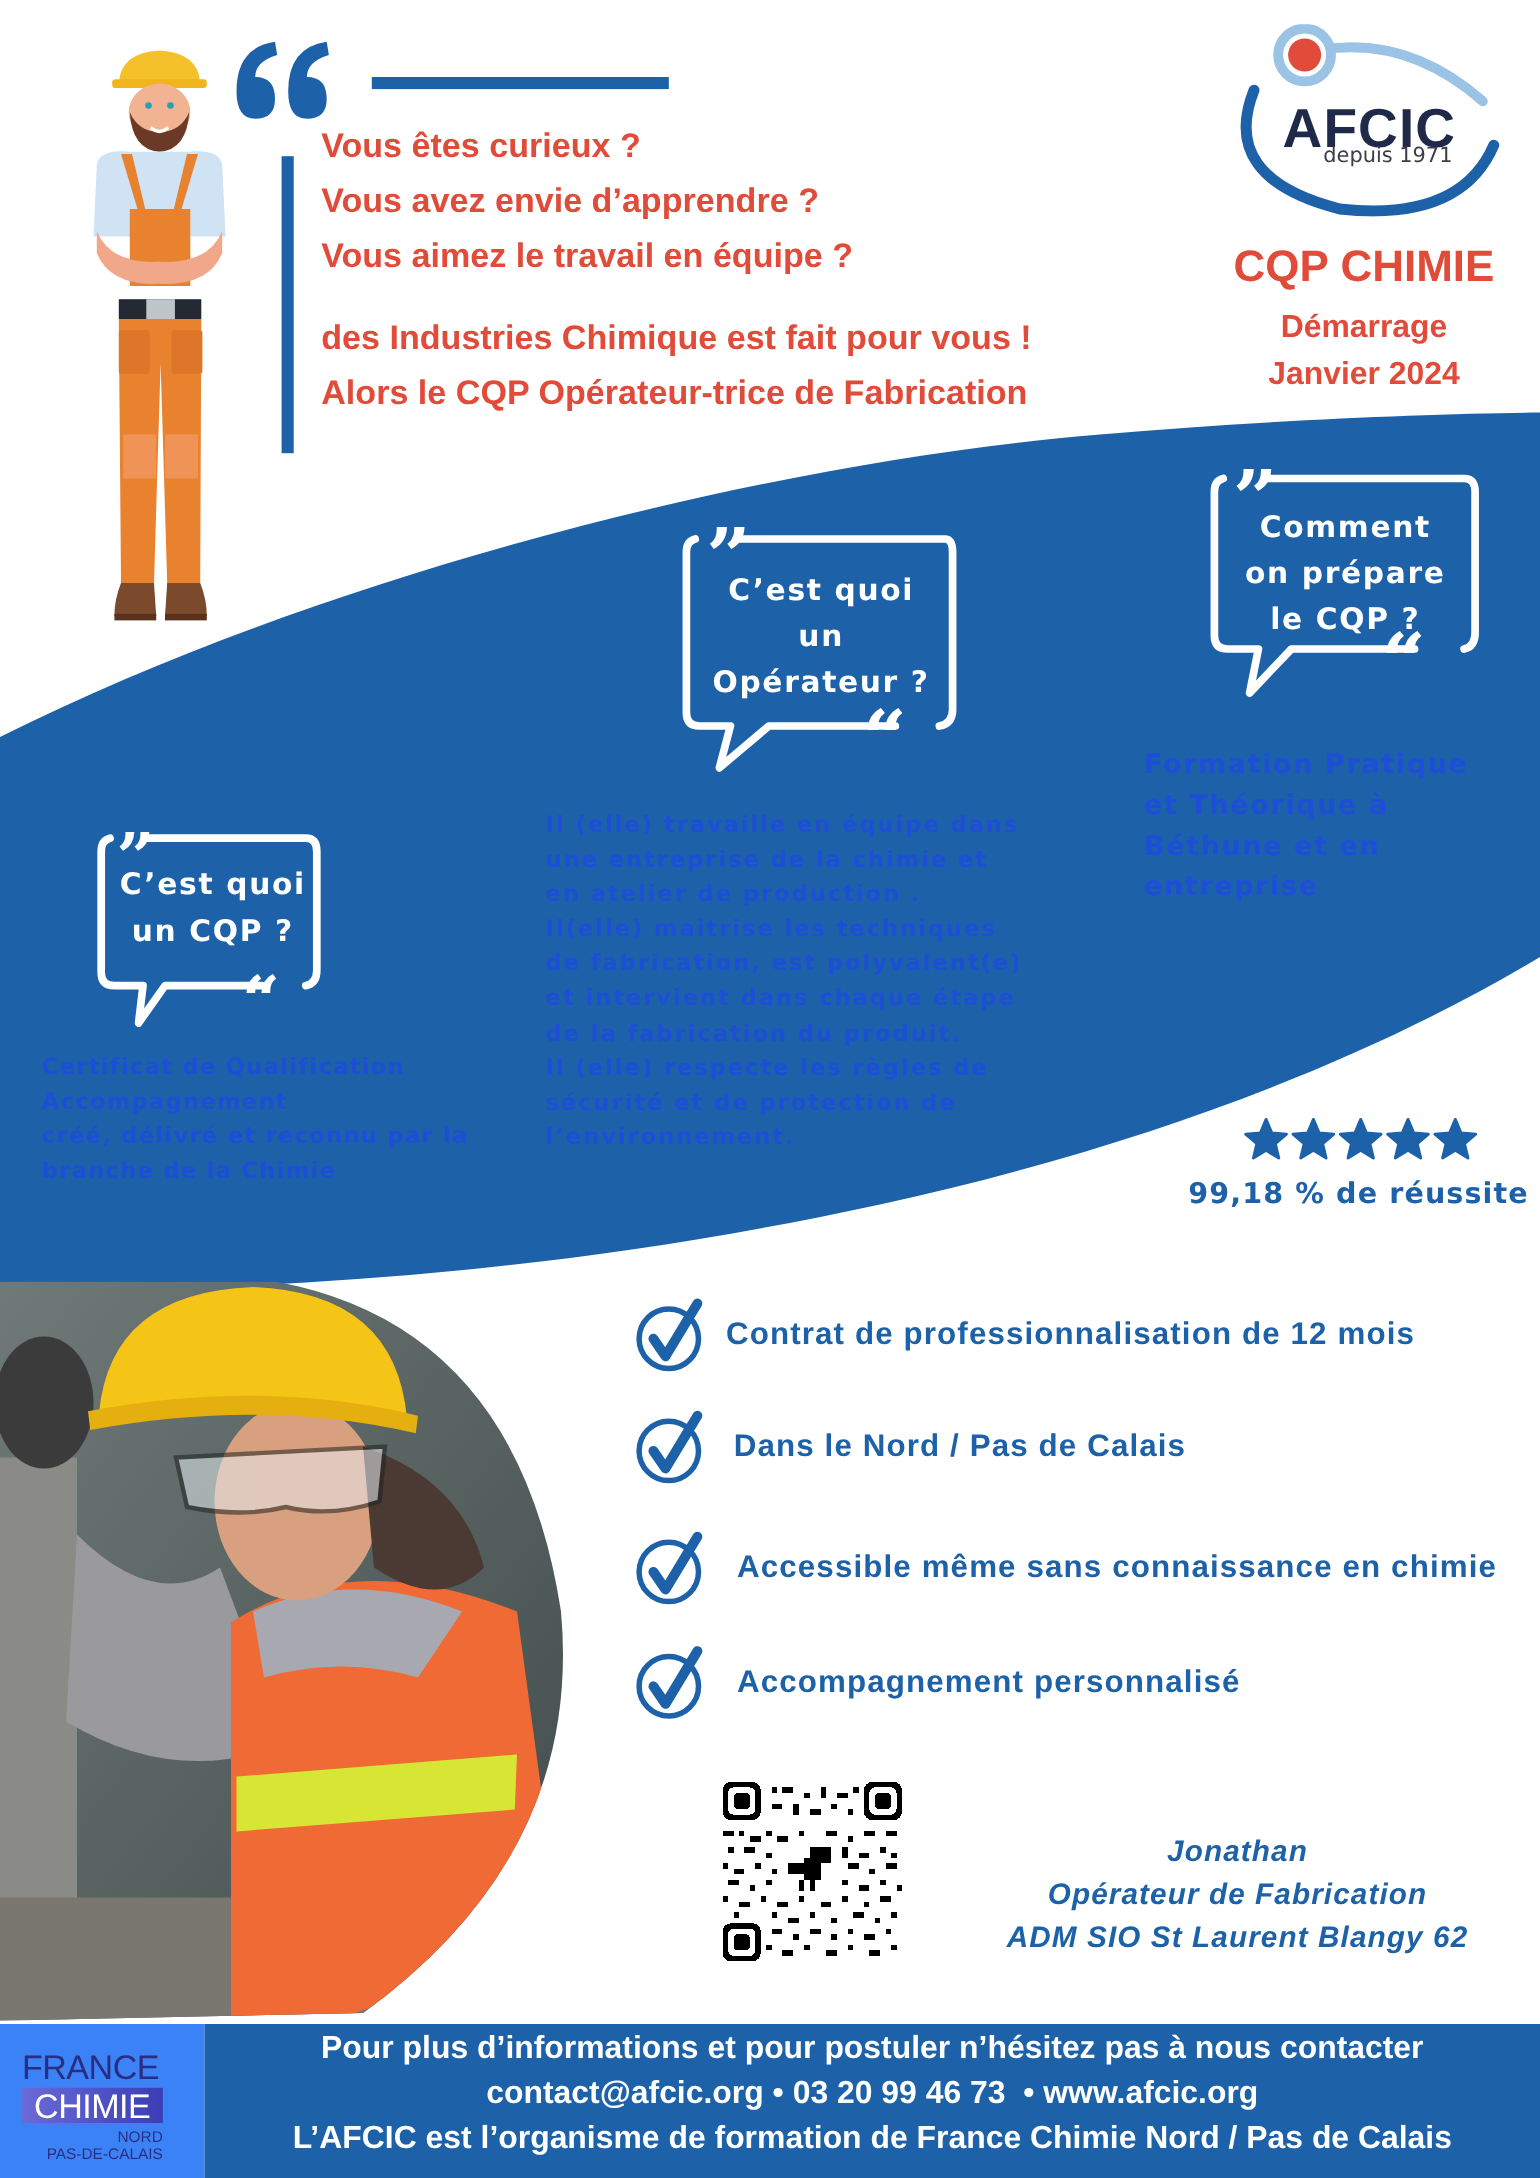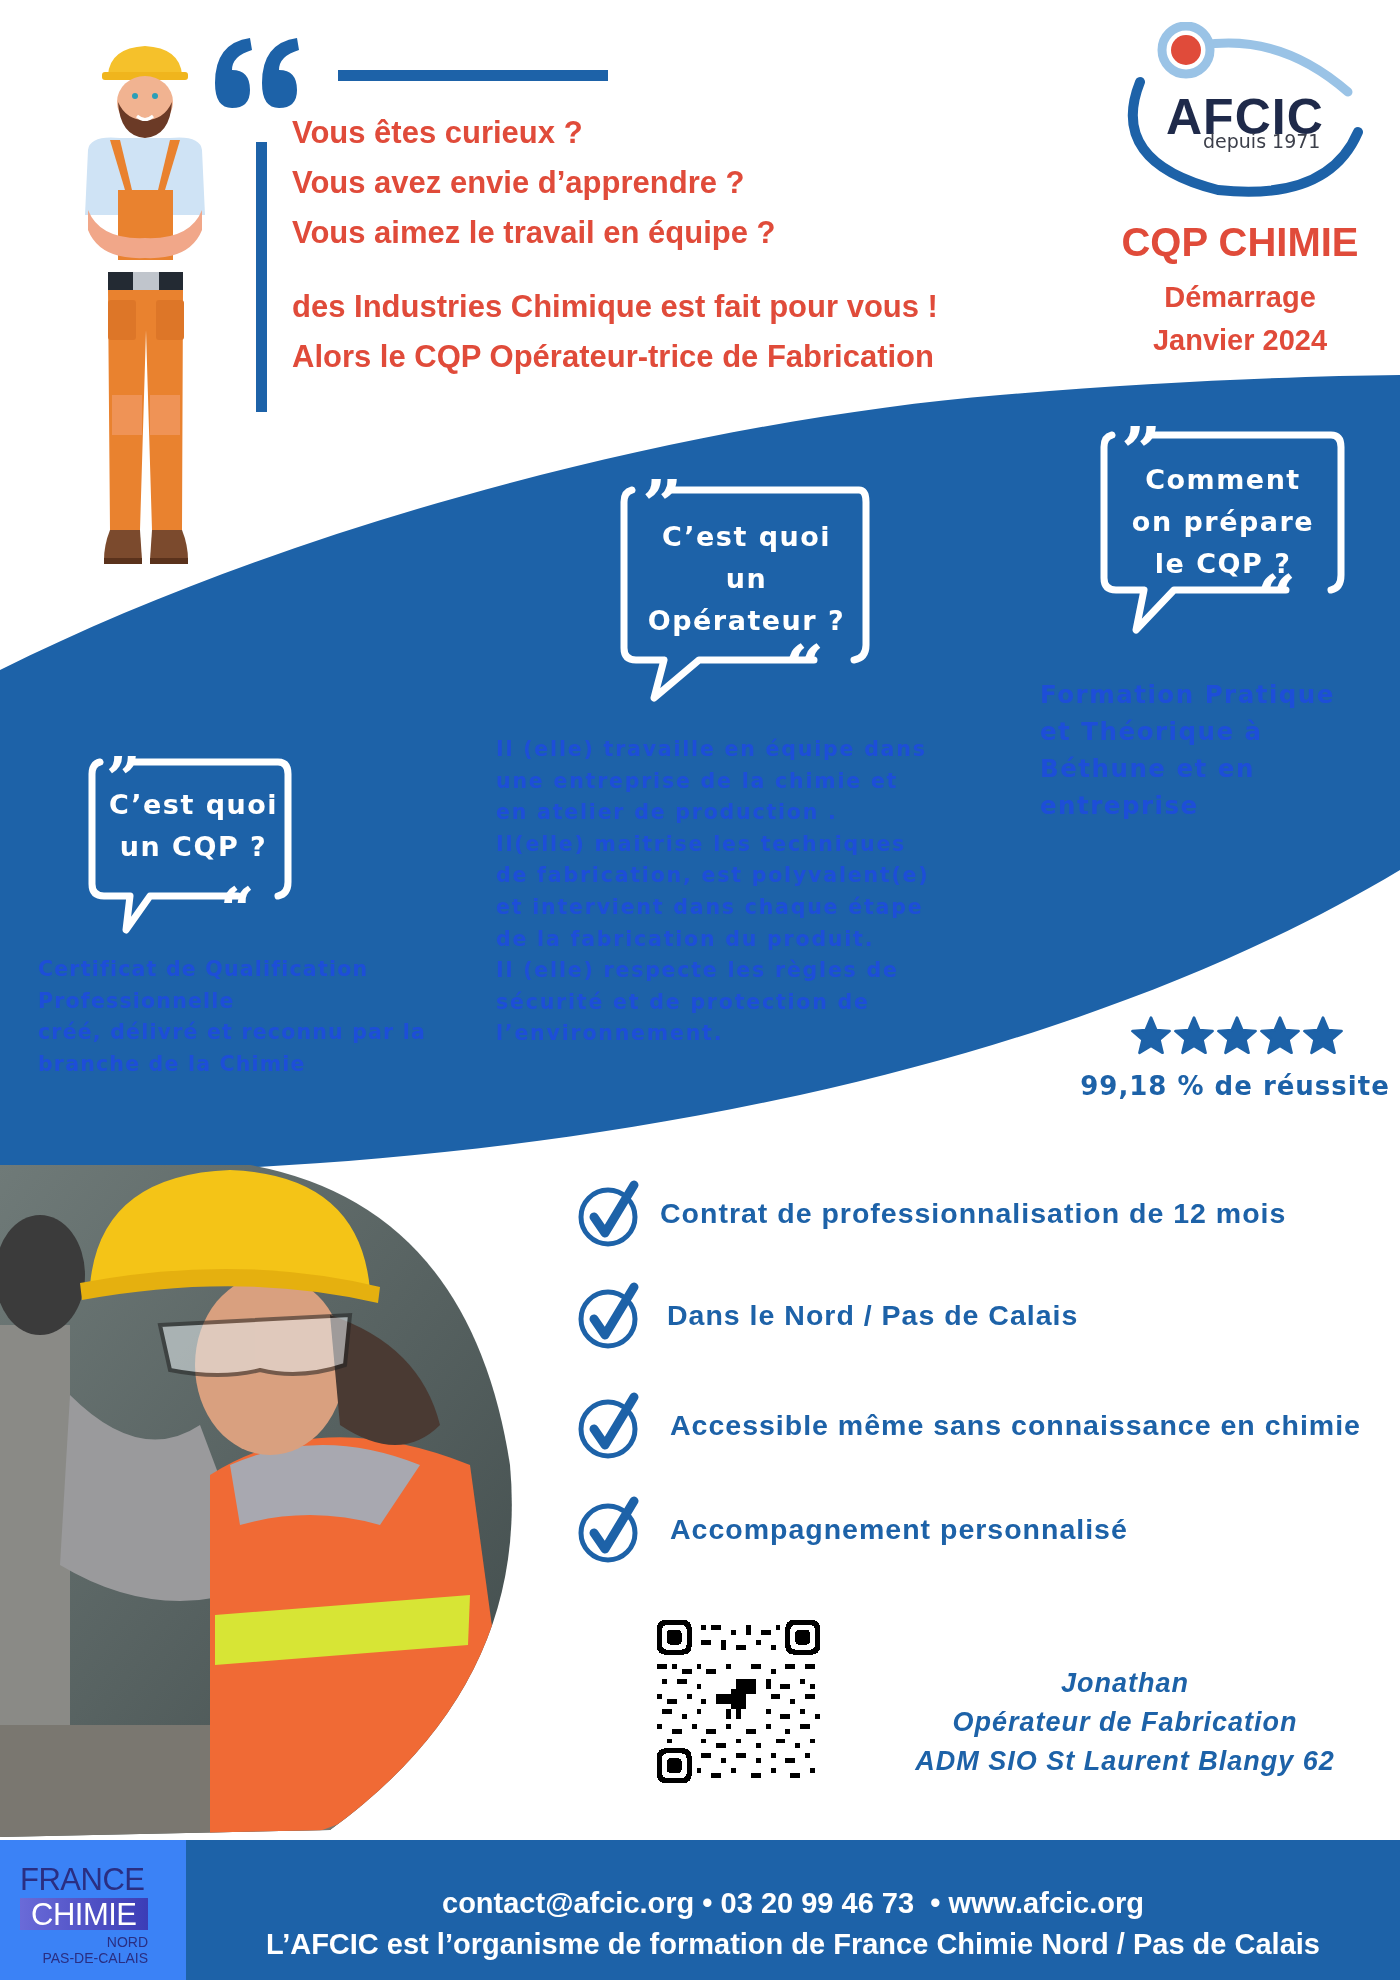--- a/index.html
+++ b/index.html
@@ -210,21 +210,21 @@
 et intervient dans chaque étape
 de la fabrication du produit.
 Il (elle) respecte les règles de
 sécurité et de protection de
 l’environnement.</div>
 <div id="prep-desc" class="blue-text">Formation Pratique
 et Théorique à
 Béthune et en
 entreprise</div>
 <div id="cqp-desc" class="blue-text">Certificat de Qualification
-Professionnelle
+Accompagnement
 créé, délivré et reconnu par la
 branche de la Chimie</div>
 
 <div id="stars" class="abs">
   <svg class="star" viewBox="0 0 24 24">
       <path d="M12,1.5 L15,8.6 L22.6,9.2 L16.8,14.1 L18.6,21.6 L12,17.6 L5.4,21.6 L7.2,14.1 L1.4,9.2 L9,8.6 Z" fill="#1d62a8" stroke="#1d62a8" stroke-width="1.5" stroke-linejoin="round"></path>
     </svg>
   <svg class="star" viewBox="0 0 24 24">
       <path d="M12,1.5 L15,8.6 L22.6,9.2 L16.8,14.1 L18.6,21.6 L12,17.6 L5.4,21.6 L7.2,14.1 L1.4,9.2 L9,8.6 Z" fill="#1d62a8" stroke="#1d62a8" stroke-width="1.5" stroke-linejoin="round"></path>
     </svg>
@@ -411,20 +411,21 @@
 
 <div id="footer-logo" class="abs">
   <div id="fc-france">FRANCE</div>
   <div id="fc-chimie-bg"></div>
   <div id="fc-chimie">CHIMIE</div>
   <div id="fc-nord">NORD</div>
   <div id="fc-region">PAS-DE-CALAIS</div>
 </div>
 
 <div id="footer-band" class="abs">
+  <div id="footer-l1" class="line">Pour plus d’informations et pour postuler n’hésitez pas à nous contacter</div>
   <div id="footer-l2" class="line">
     <a href="#">contact@afcic.org</a>
     <span>•</span>
     <span>03 20 99 46 73</span>
     &nbsp;<span>•</span>
     <a href="#">www.afcic.org</a>
   </div>
   <div id="footer-l3" class="line">L’AFCIC est l’organisme de formation de France Chimie Nord / Pas de Calais</div>
 </div>
 

